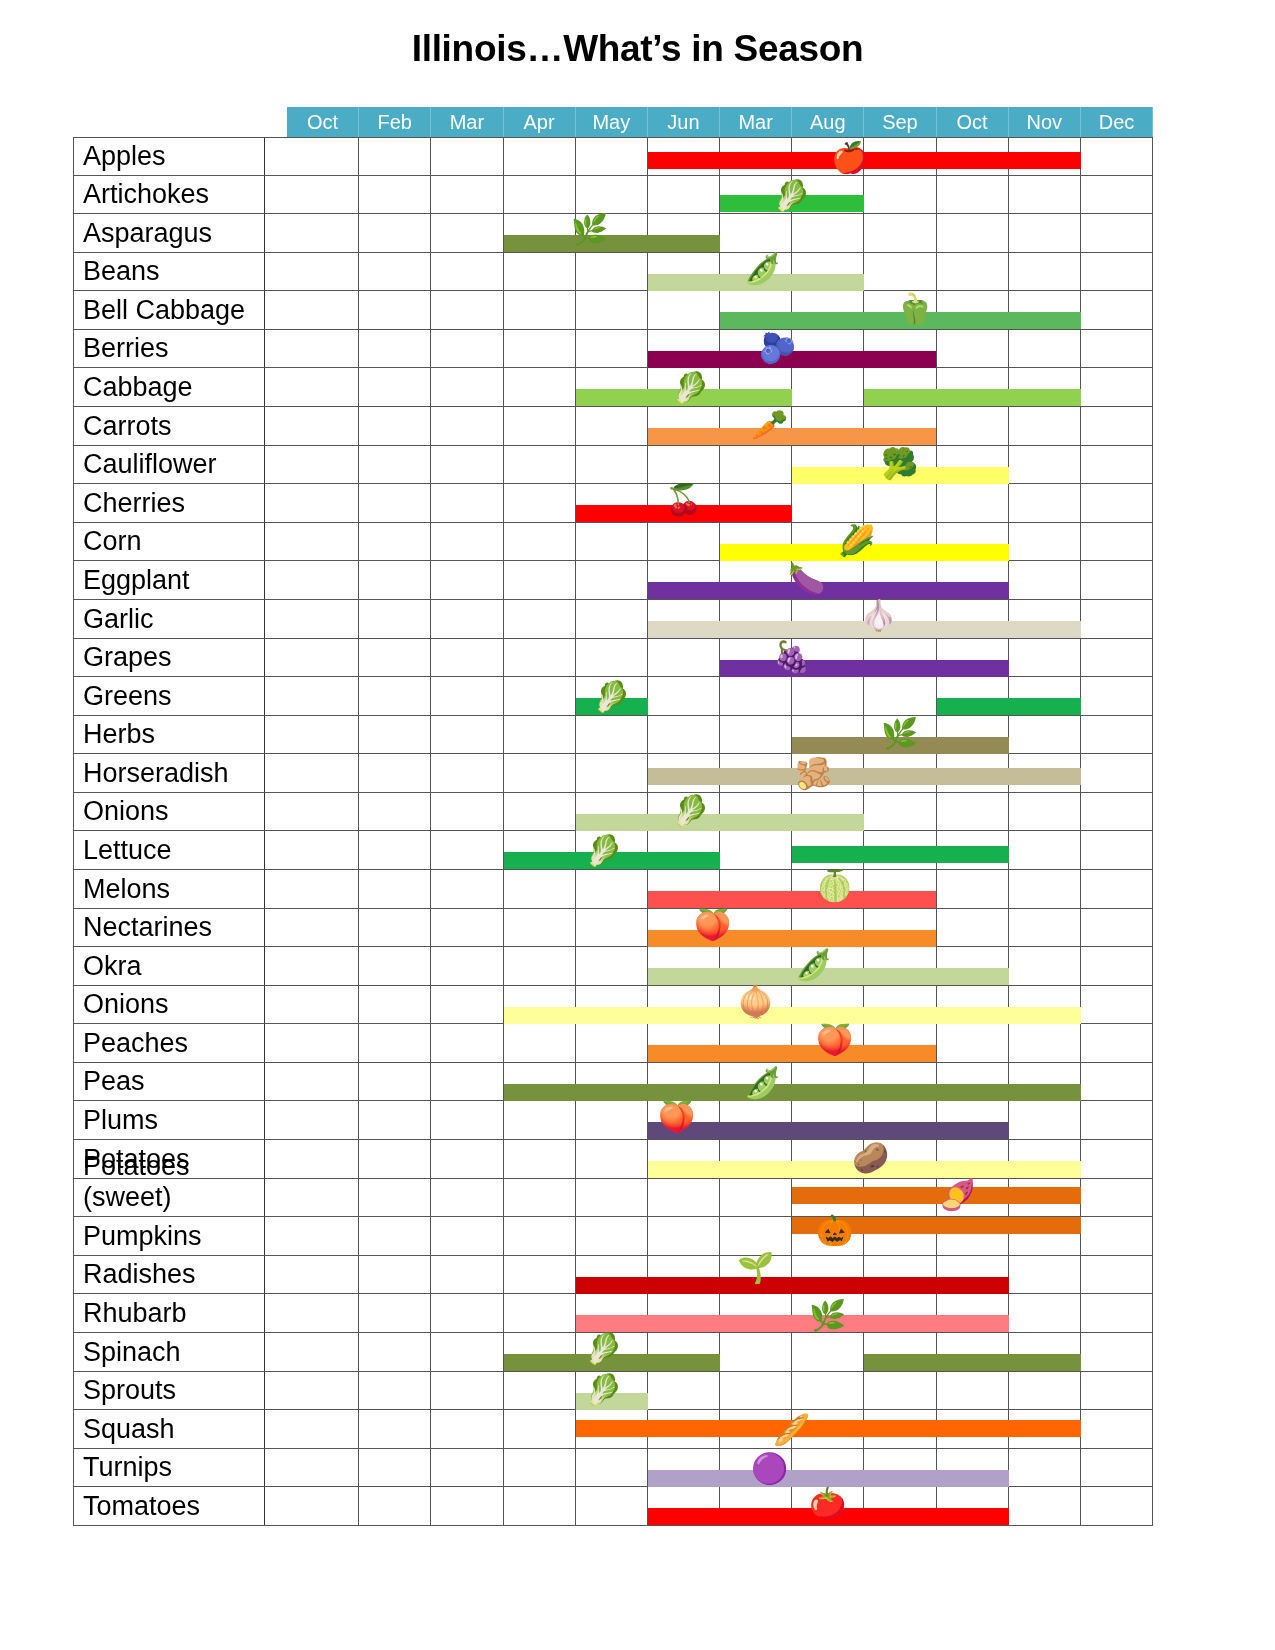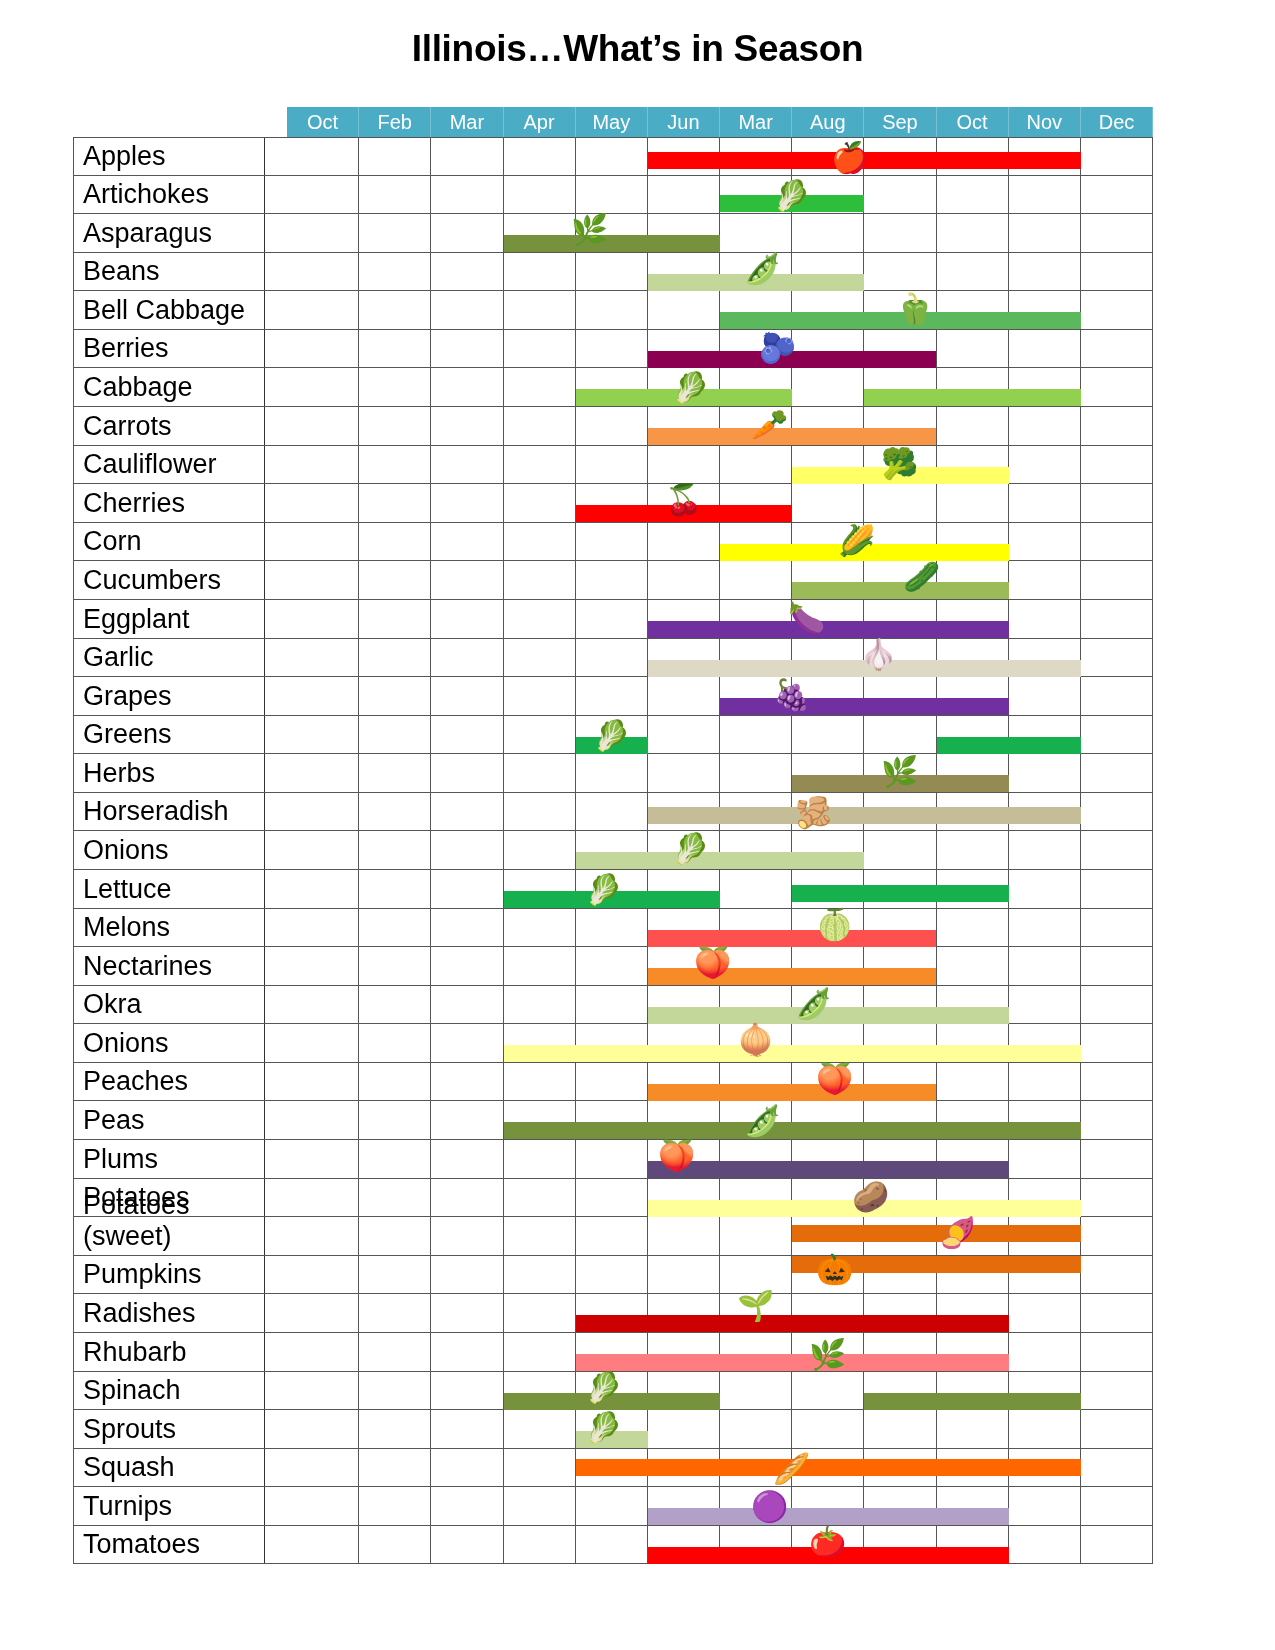--- a/index.html
+++ b/index.html
@@ -270,41 +270,20 @@
         <div class="cell"></div>
         <div class="cell"></div>
         <div class="cell"></div>
       </div>
       <div class="bars">
         <div class="bar" style="left: 433px; width: 288.667px; top: 21px; background: rgb(255, 255, 0);"></div>
         <span class="icon" style="left: 570.117px; top: 18px;">🌽</span>
       </div>
     </div>
     <div class="row">
-      <div class="label">Cucumbers</div>
-      <div class="cells">
-        <div class="cell"></div>
-        <div class="cell"></div>
-        <div class="cell"></div>
-        <div class="cell"></div>
-        <div class="cell"></div>
-        <div class="cell"></div>
-        <div class="cell"></div>
-        <div class="cell"></div>
-        <div class="cell"></div>
-        <div class="cell"></div>
-        <div class="cell"></div>
-        <div class="cell"></div>
-      </div>
-      <div class="bars">
-        <div class="bar" style="left: 505.167px; width: 216.5px; top: 21px; background: rgb(155, 187, 89);"></div>
-        <span class="icon" style="left: 635.067px; top: 16px;">🥒</span>
-      </div>
-    </div>
-    <div class="row">
       <div class="label">Eggplant</div>
       <div class="cells">
         <div class="cell"></div>
         <div class="cell"></div>
         <div class="cell"></div>
         <div class="cell"></div>
         <div class="cell"></div>
         <div class="cell"></div>
         <div class="cell"></div>
         <div class="cell"></div>

